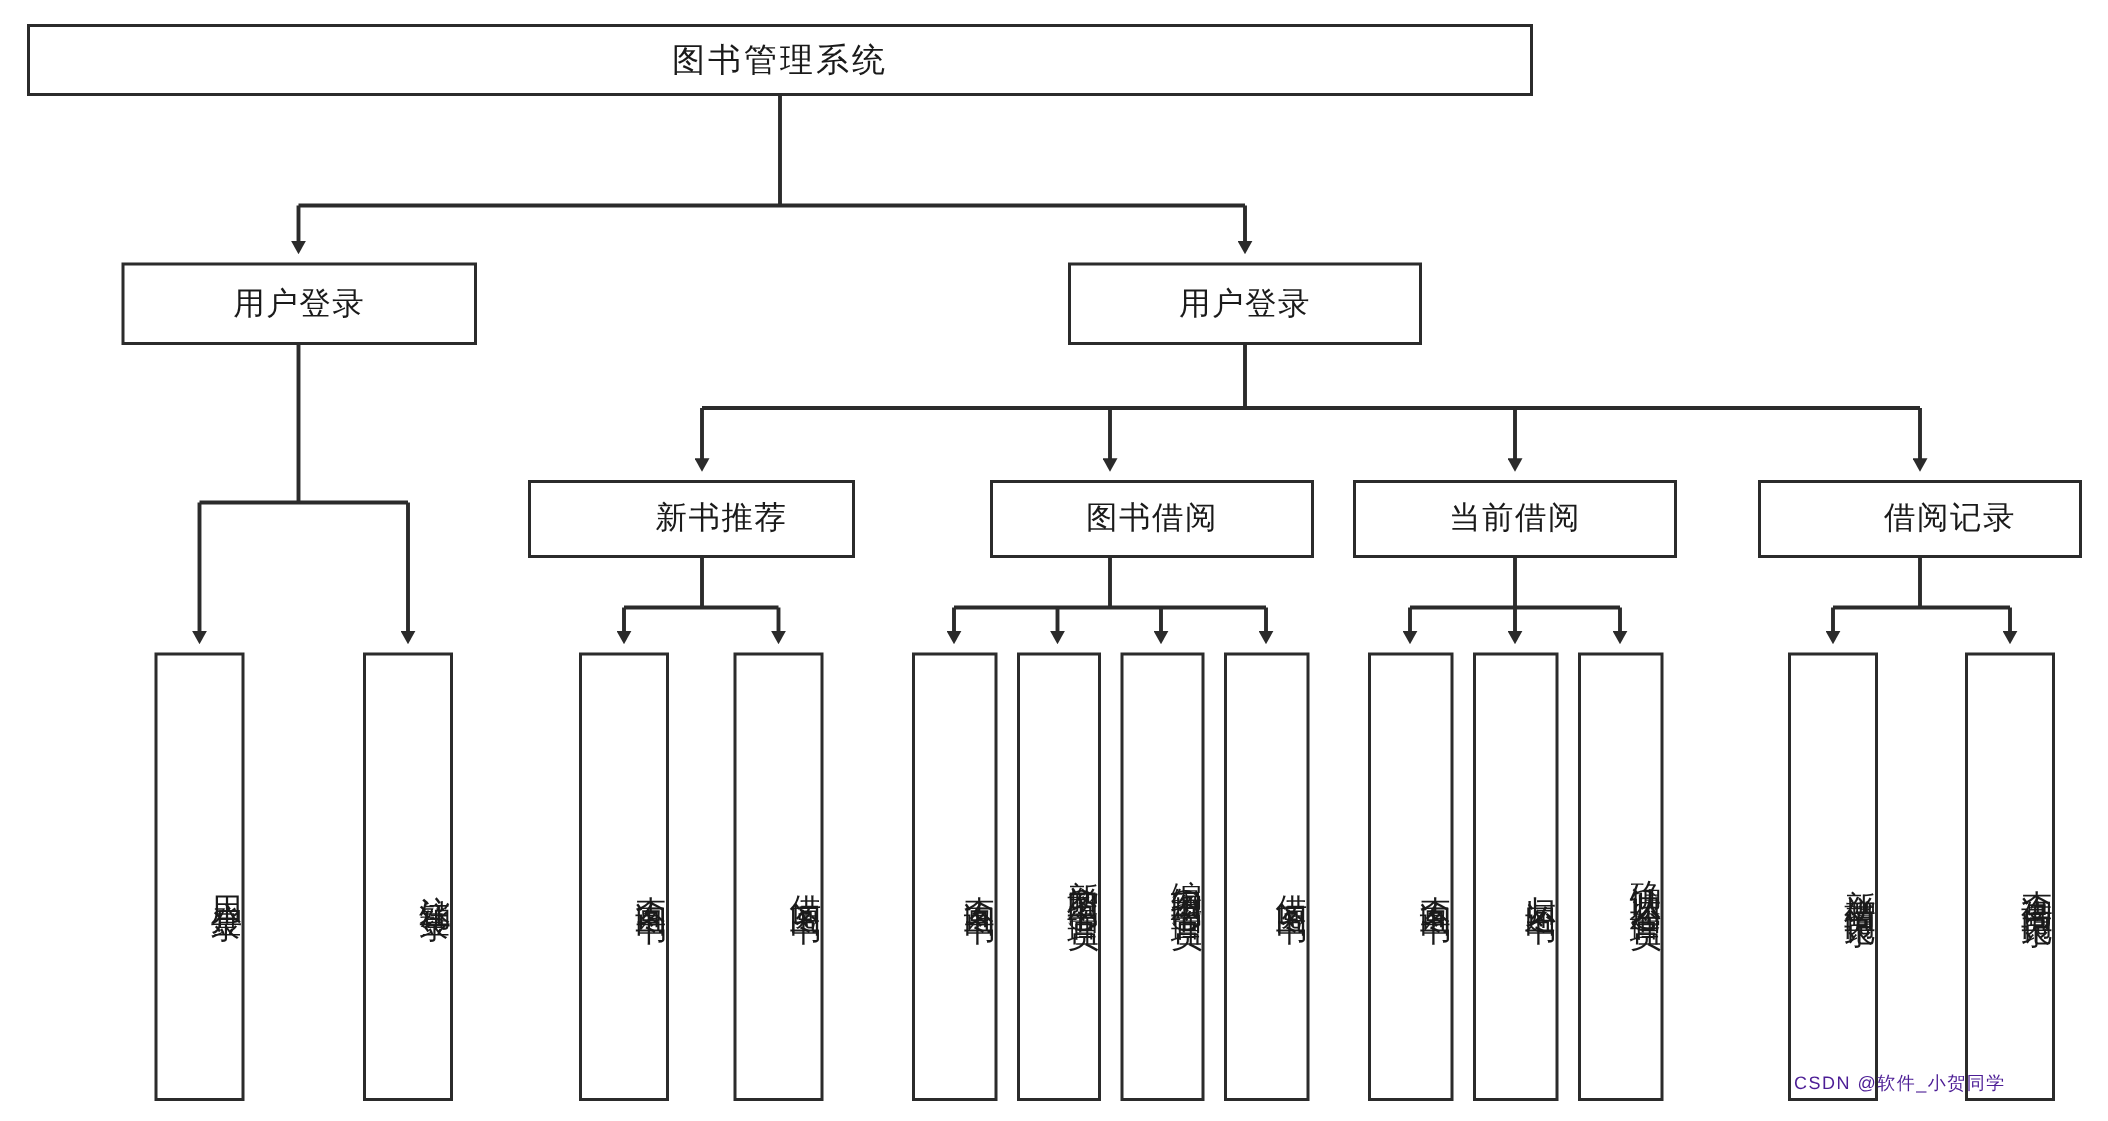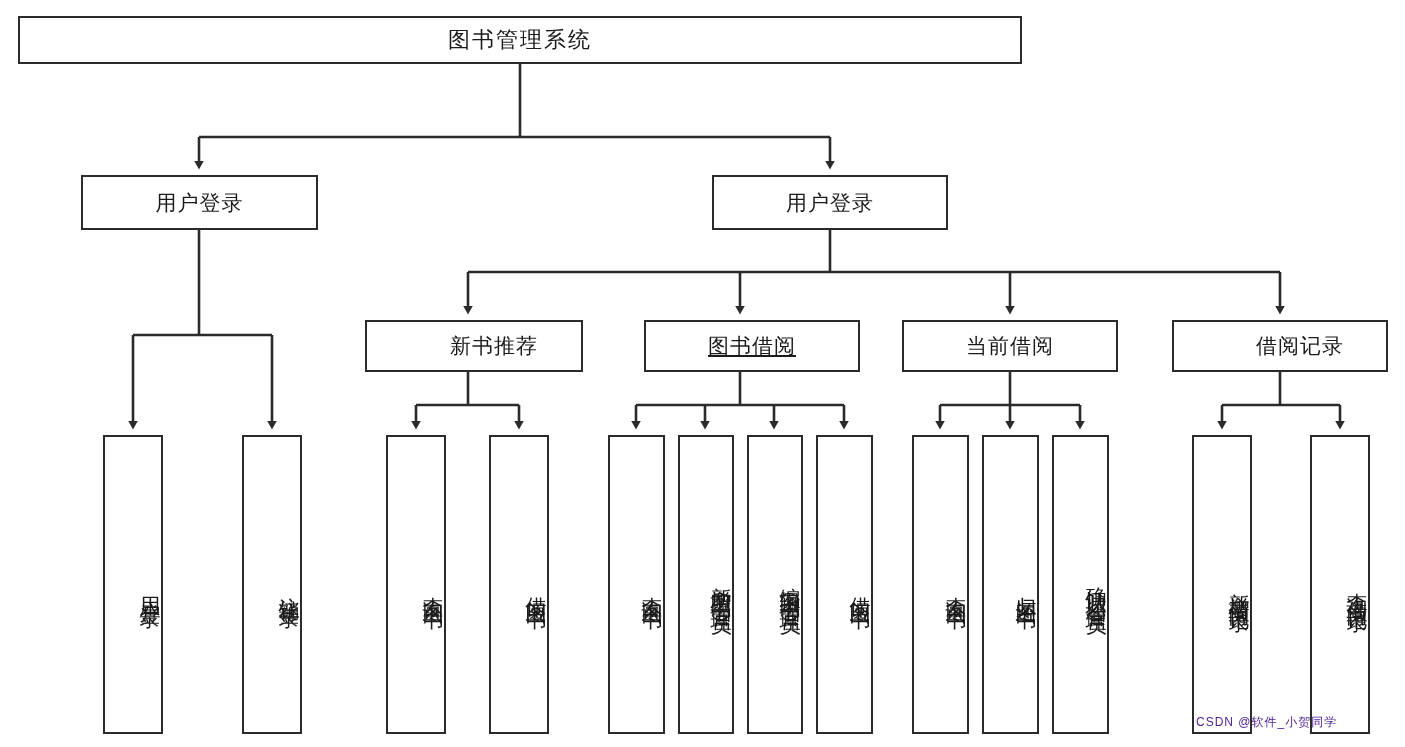--- a/index.html
+++ b/index.html
@@ -106,24 +106,24 @@
     <span class="lbl">图书管理系统</span>
   </div>
 
   <div class="node h-node" style="left:81px;top:175px;width:237px;height:55px;">
     <span class="lbl">用户登录</span>
   </div>
   <div class="node h-node" style="left:712px;top:175px;width:236px;height:55px;">
     <span class="lbl">用户登录</span>
   </div>
 
-  <div class="node h-node" style="left:365px;top:320px;width:218px;height:52px;padding-left:40px;">
+  <div class="node h-node" style="left:352px;top:320px;width:218px;height:52px;padding-left:40px;">
     <span class="lbl">新书推荐</span>
   </div>
-  <div class="node h-node" style="left:644px;top:320px;width:216px;height:52px;text-decoration:underline;">
+  <div class="node h-node" style="left:660px;top:320px;width:216px;height:52px;">
     <span class="lbl">图书借阅</span>
   </div>
   <div class="node h-node" style="left:902px;top:320px;width:216px;height:52px;">
     <span class="lbl">当前借阅</span>
   </div>
   <div class="node h-node" style="left:1172px;top:320px;width:216px;height:52px;padding-left:40px;">
     <span class="lbl">借阅记录</span>
   </div>
 
   <div class="node leaf" style="left:103px;top:435px;width:60px;height:299px;">

